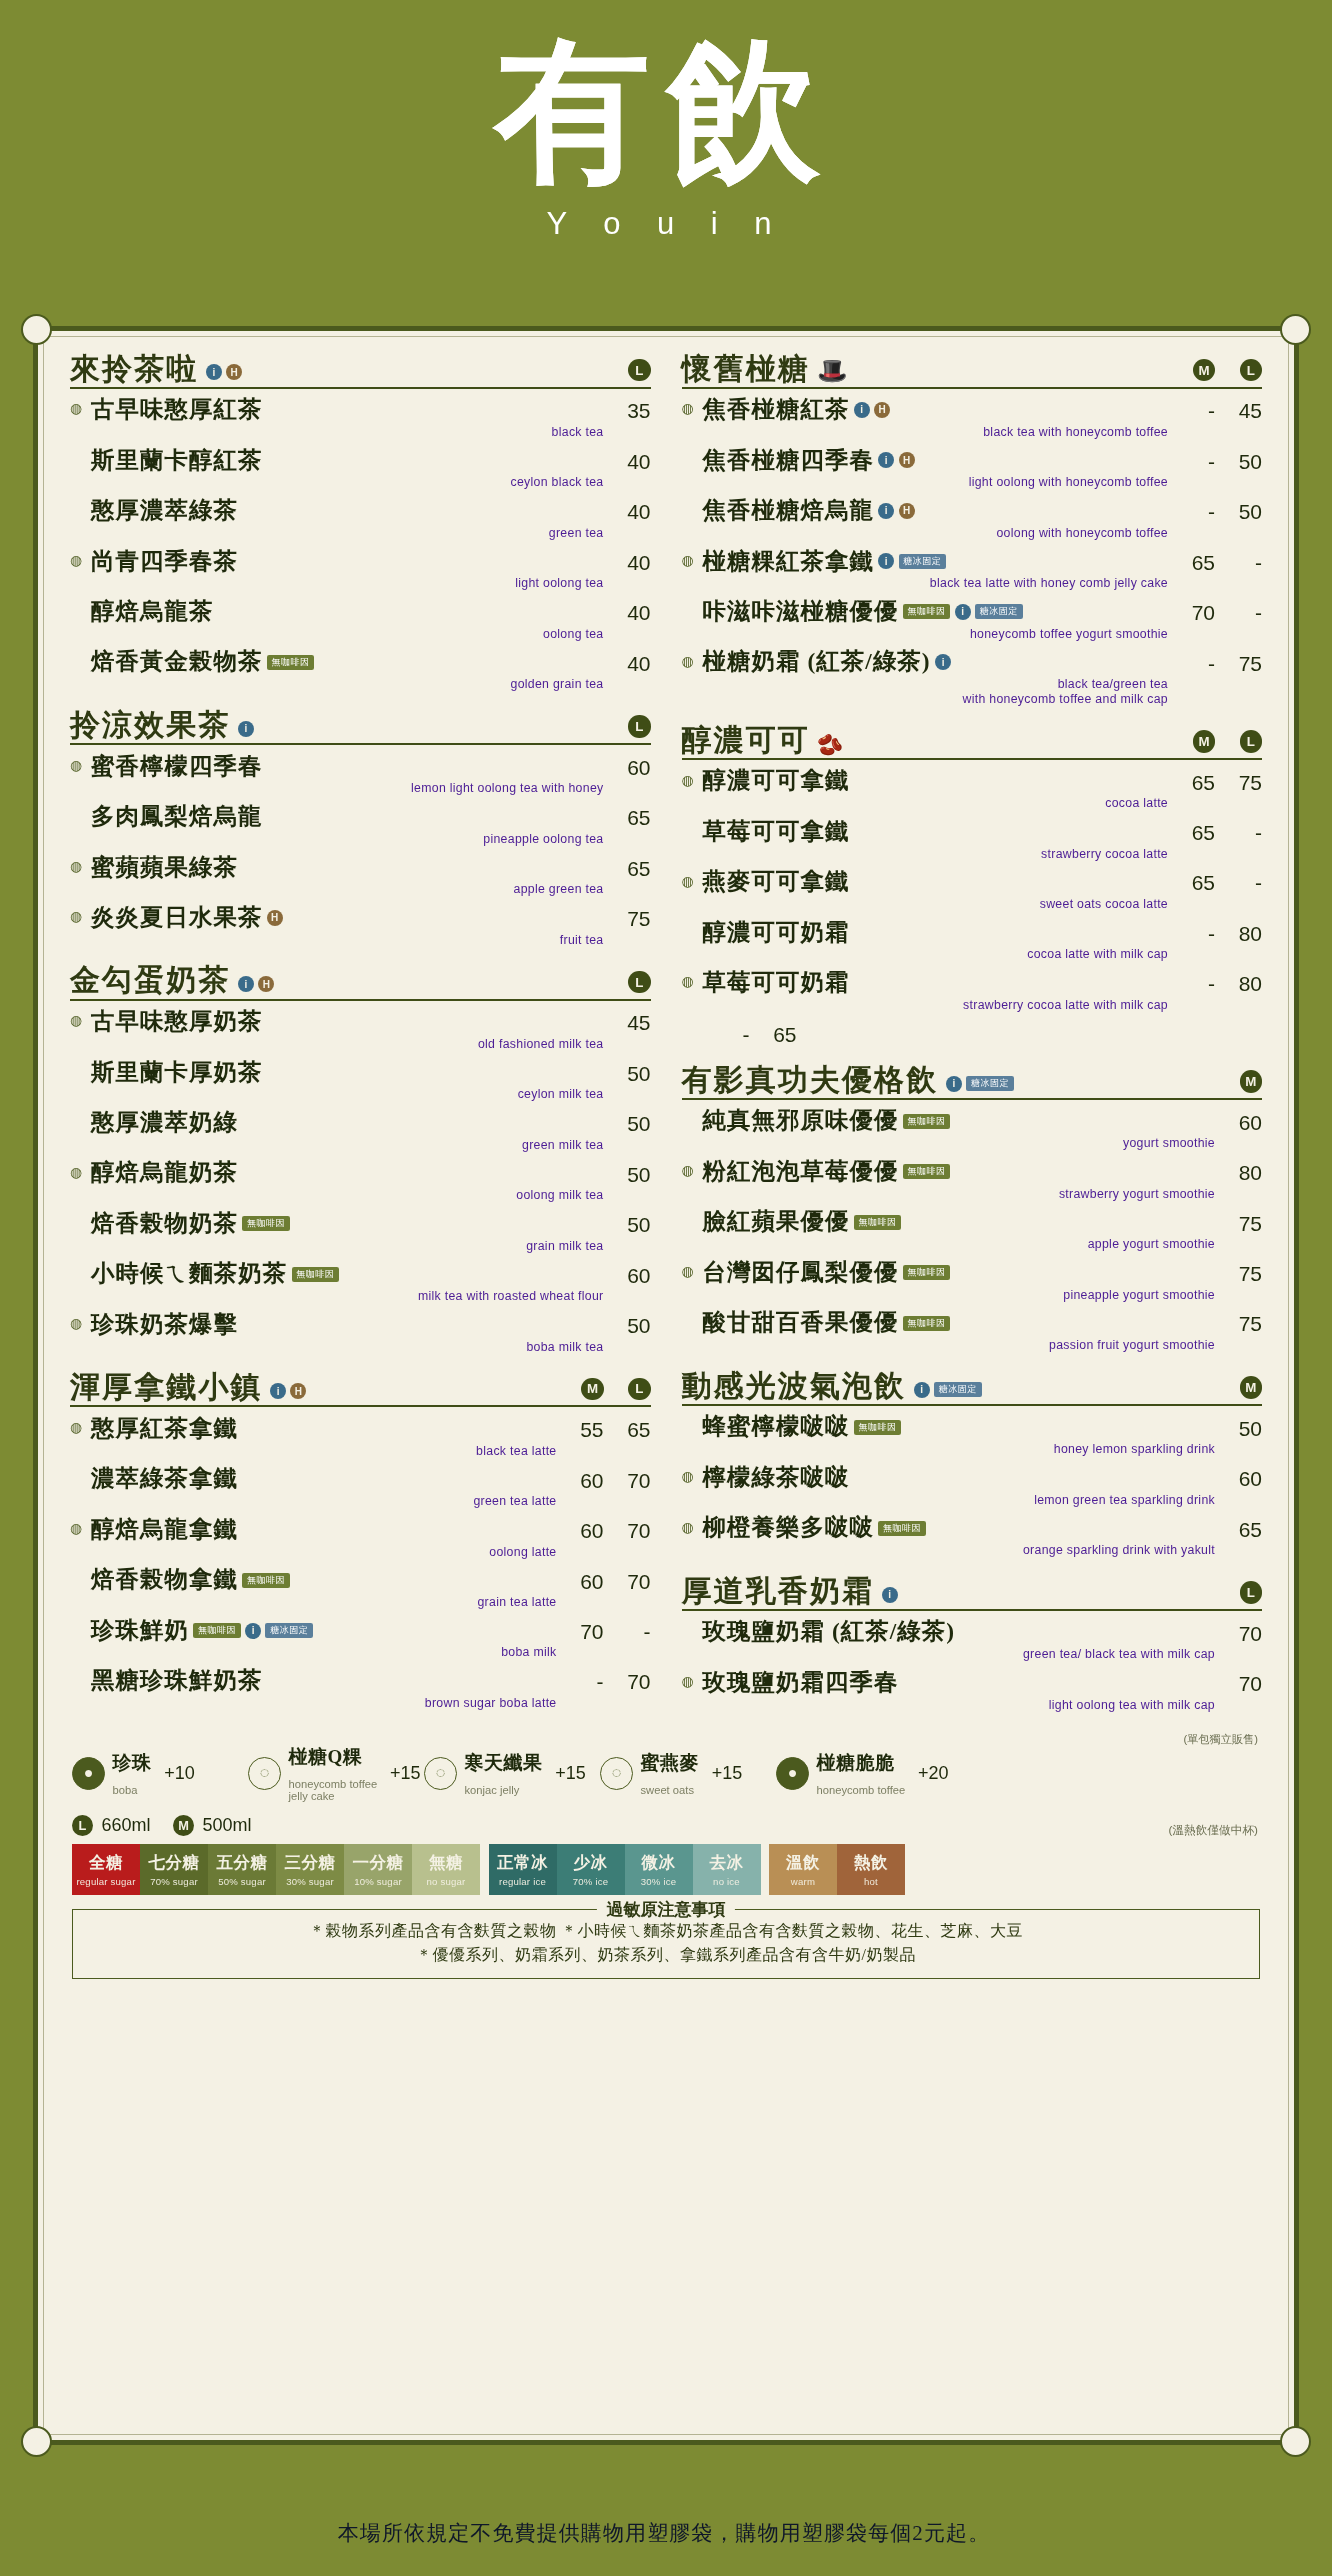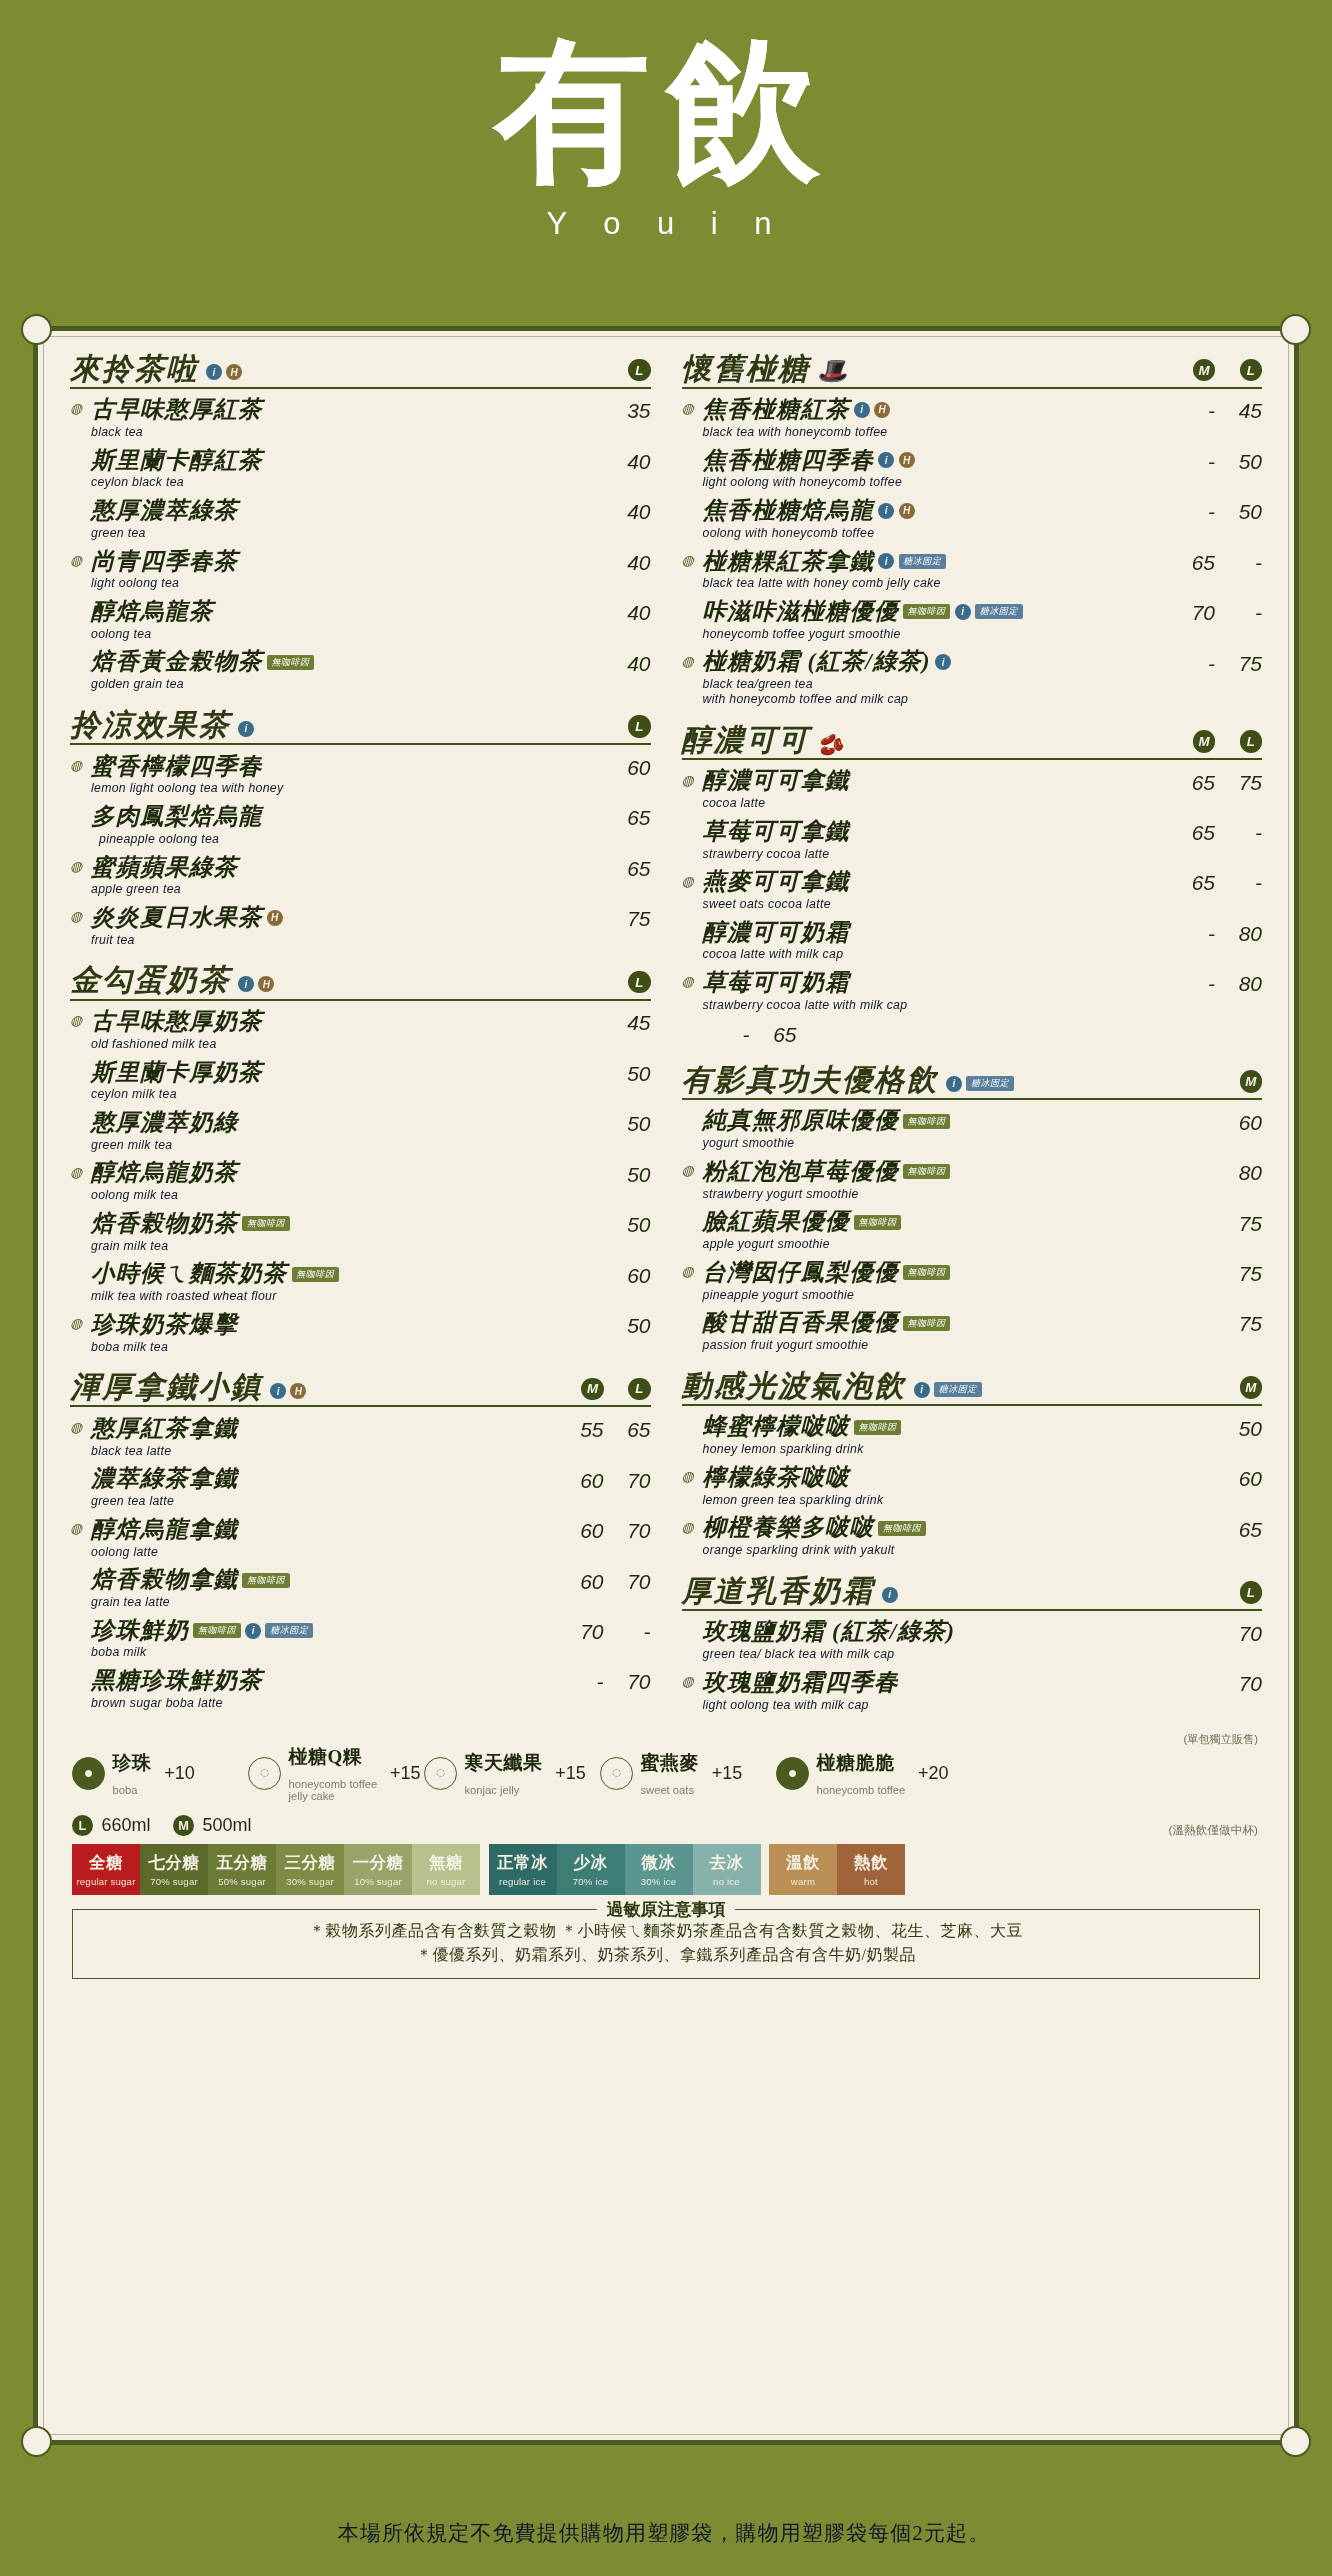--- a/index.html
+++ b/index.html
@@ -45,21 +45,21 @@
   .board:before{
     content:"";
     position:absolute; left:5.3px; top:5.3px; right:5.3px; bottom:5.3px;
     border:1.6px solid #b4b393;
     pointer-events:none;
   }
   .corner { position:absolute; width:31px; height:31px; border:2.7px solid #4b5a1e; border-radius:50%; background:#f4f1e4; }
   .corner.tl{left:-17px;top:-17px;} .corner.tr{right:-17px;top:-17px;}
   .corner.bl{left:-17px;bottom:-17px;} .corner.br{right:-17px;bottom:-17px;}
 
-  .columns { display:flex; gap:31px; padding:7.5px 14px 0 14px;font-style:italic; }
+  .columns { display:flex; gap:31px; padding:7.5px 14px 0 14px; }
   .col { width:590px; }
 
   
   .section { margin-bottom:18px; }
   .sec-head {
     display:flex; align-items:flex-end; gap:7.5px;
     border-bottom:2.1px solid #3f4d16;
     padding-bottom:3.2px; margin-bottom:7.5px;
   }
   .sec-title {
@@ -104,21 +104,21 @@
   .thumb {
     width:14px;height:14px;
     color:#4b5a1e; font-size:14px; line-height:1;
   }
   .item-main { flex:1; min-width:0; }
   .name-line { display:flex; align-items:center; flex-wrap:wrap; gap:4.3px; }
   .name {
     font-family:"Liberation Serif", serif;
     font-size:23.4px; font-weight:700; color:#1f2a0c; letter-spacing:1.1px; line-height:1.18;
   }
-  .sub { font-size:12.3px; color:#0f172a; letter-spacing:0.3px; margin-top:1.1px; line-height:1.2; }
+  .sub { font-size:12.3px; color:#4c1d95; letter-spacing:0.3px; margin-top:1.1px; line-height:1.2;text-align:right; }
   .prices { display:flex; flex:none; padding-top:3.2px; }
   .price {
     width:47px; text-align:right;
     font-size:21px; font-weight:400; color:#1f2a0c;
     font-family:"Liberation Sans", sans-serif;
   }
 
   
   .toppings {
     display:flex; align-items:center; gap:0;

